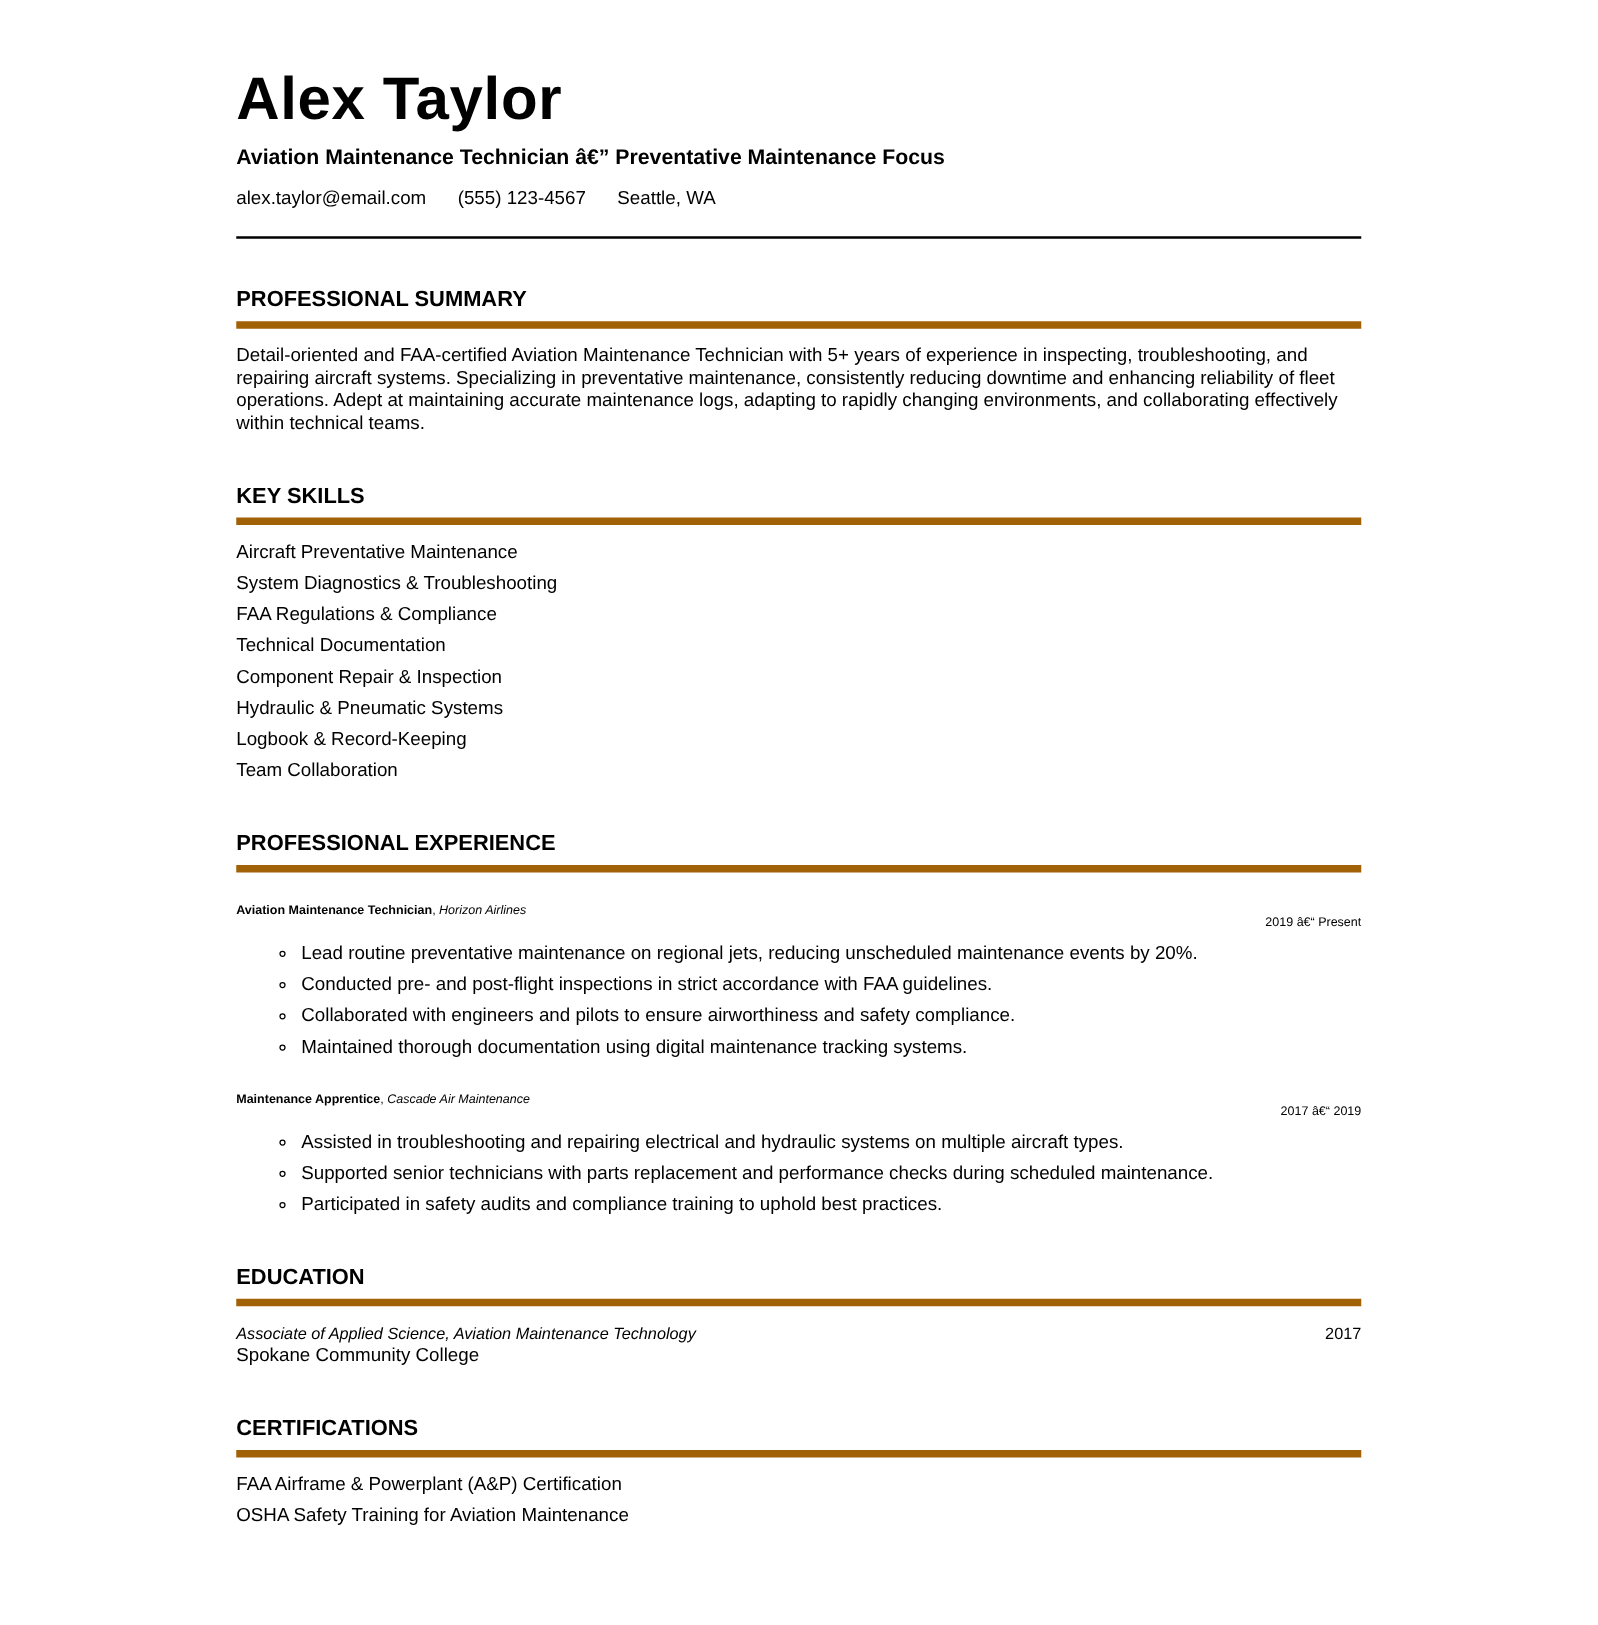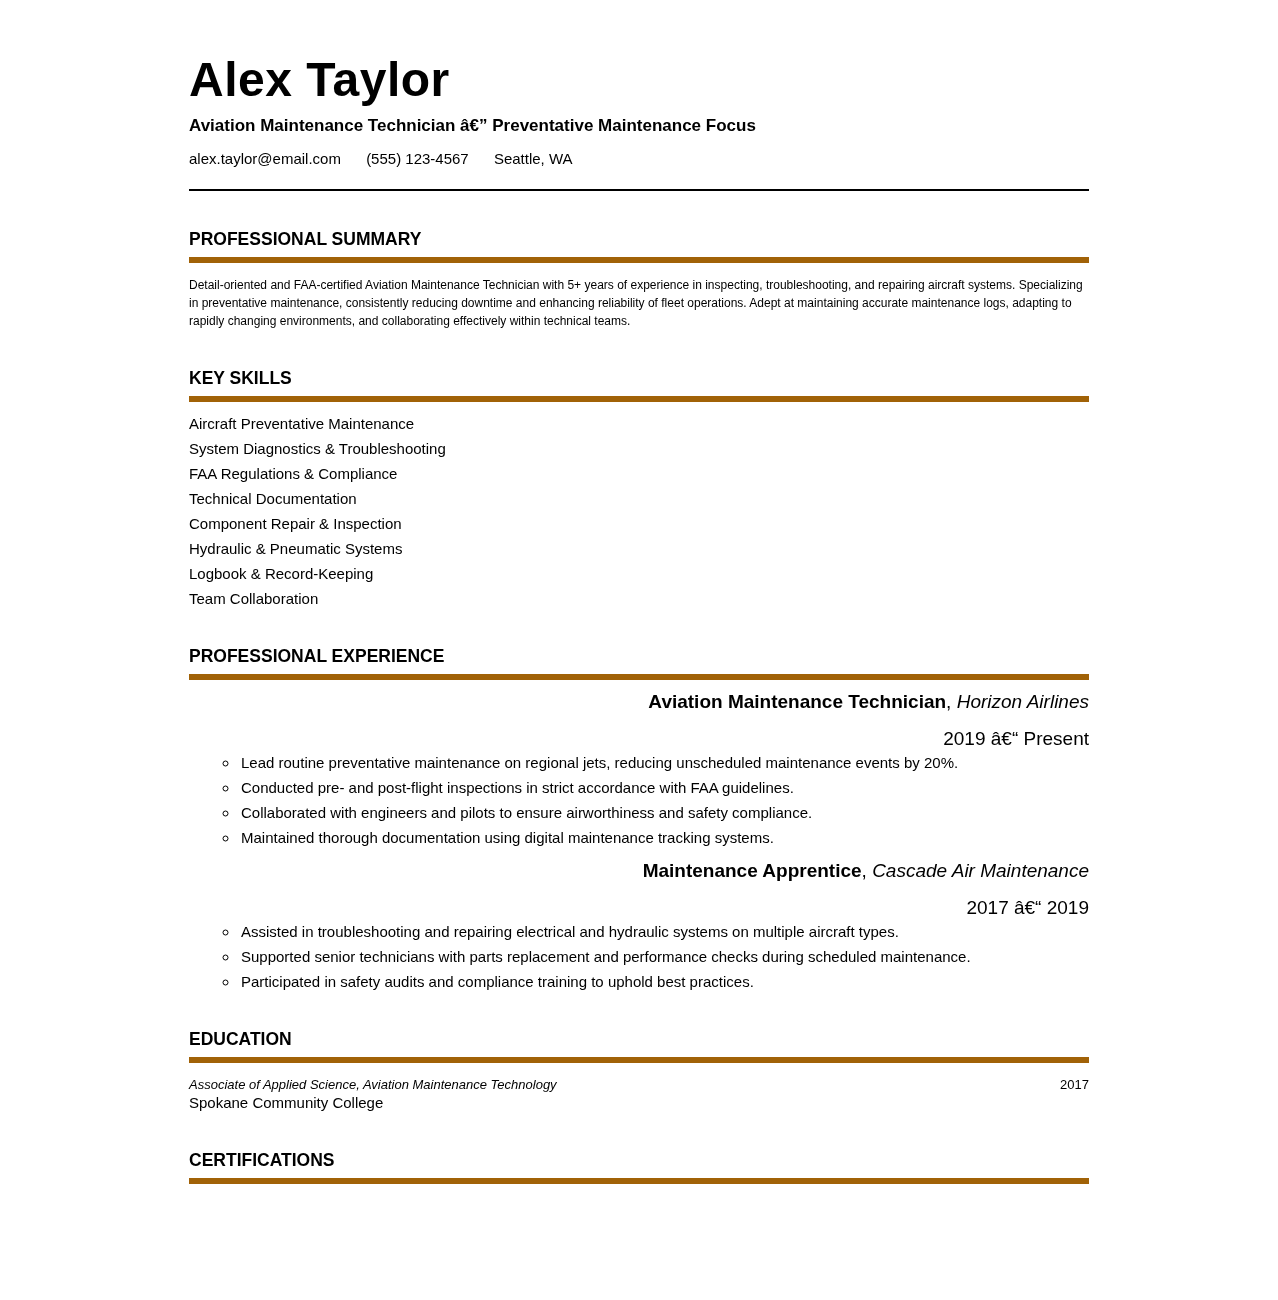--- a/index.html
+++ b/index.html
@@ -51,44 +51,43 @@
   
   .section-heading {
     font-size: 17.5px;
     font-weight: bold;
     line-height: 1.2;
     margin: 38px 0 13px 0;
     padding-bottom: 7px;
     border-bottom: 6px solid #a16207;
   }
   .body-text {
-    font-size: 12px;
+    font-size: 15px;
     line-height: 18px;
     margin: 0;
   }
 
   
   .plain-list { margin: 0; padding: 0; list-style: none; }
   .plain-list li {
     font-size: 15px;
     line-height: 18px;
     margin-bottom: 7px;
   }
   .plain-list li:last-child { margin-bottom: 0; }
 
   
   .job { margin-bottom: 15px; }
   .job:last-child { margin-bottom: 0; }
   .job-header {
     display: flex;
     justify-content: space-between;
-    align-items: flex-end;
-    font-size: 19px;
-    line-height: 18px;
-    flex-direction: column;
+    align-items: center;
+    font-size: 10px;
+    line-height: 18px;
   }
   .job-title { font-weight: bold; }
   .job-company { font-style: italic; }
   .job-dates { white-space: nowrap; margin-top: 19px; }
   .bullets {
     list-style: circle;
     margin: 6px 0 0 0;
     padding-left: 50px;
   }
   .bullets li {
@@ -183,15 +182,19 @@
     <h2 class="section-heading">EDUCATION</h2>
     <div class="edu-header">
       <span class="edu-degree">Associate of Applied Science, Aviation Maintenance Technology</span>
       <span class="edu-year">2017</span>
     </div>
     <p class="edu-school">Spokane Community College</p>
   </section>
 
   <section>
     <h2 class="section-heading">CERTIFICATIONS</h2>
+    <ul class="plain-list">
+      <li>FAA Airframe &amp; Powerplant (A&amp;P) Certification</li>
+      <li>OSHA Safety Training for Aviation Maintenance</li>
+    </ul>
   </section>
 
 </div>
 
 </body></html>

